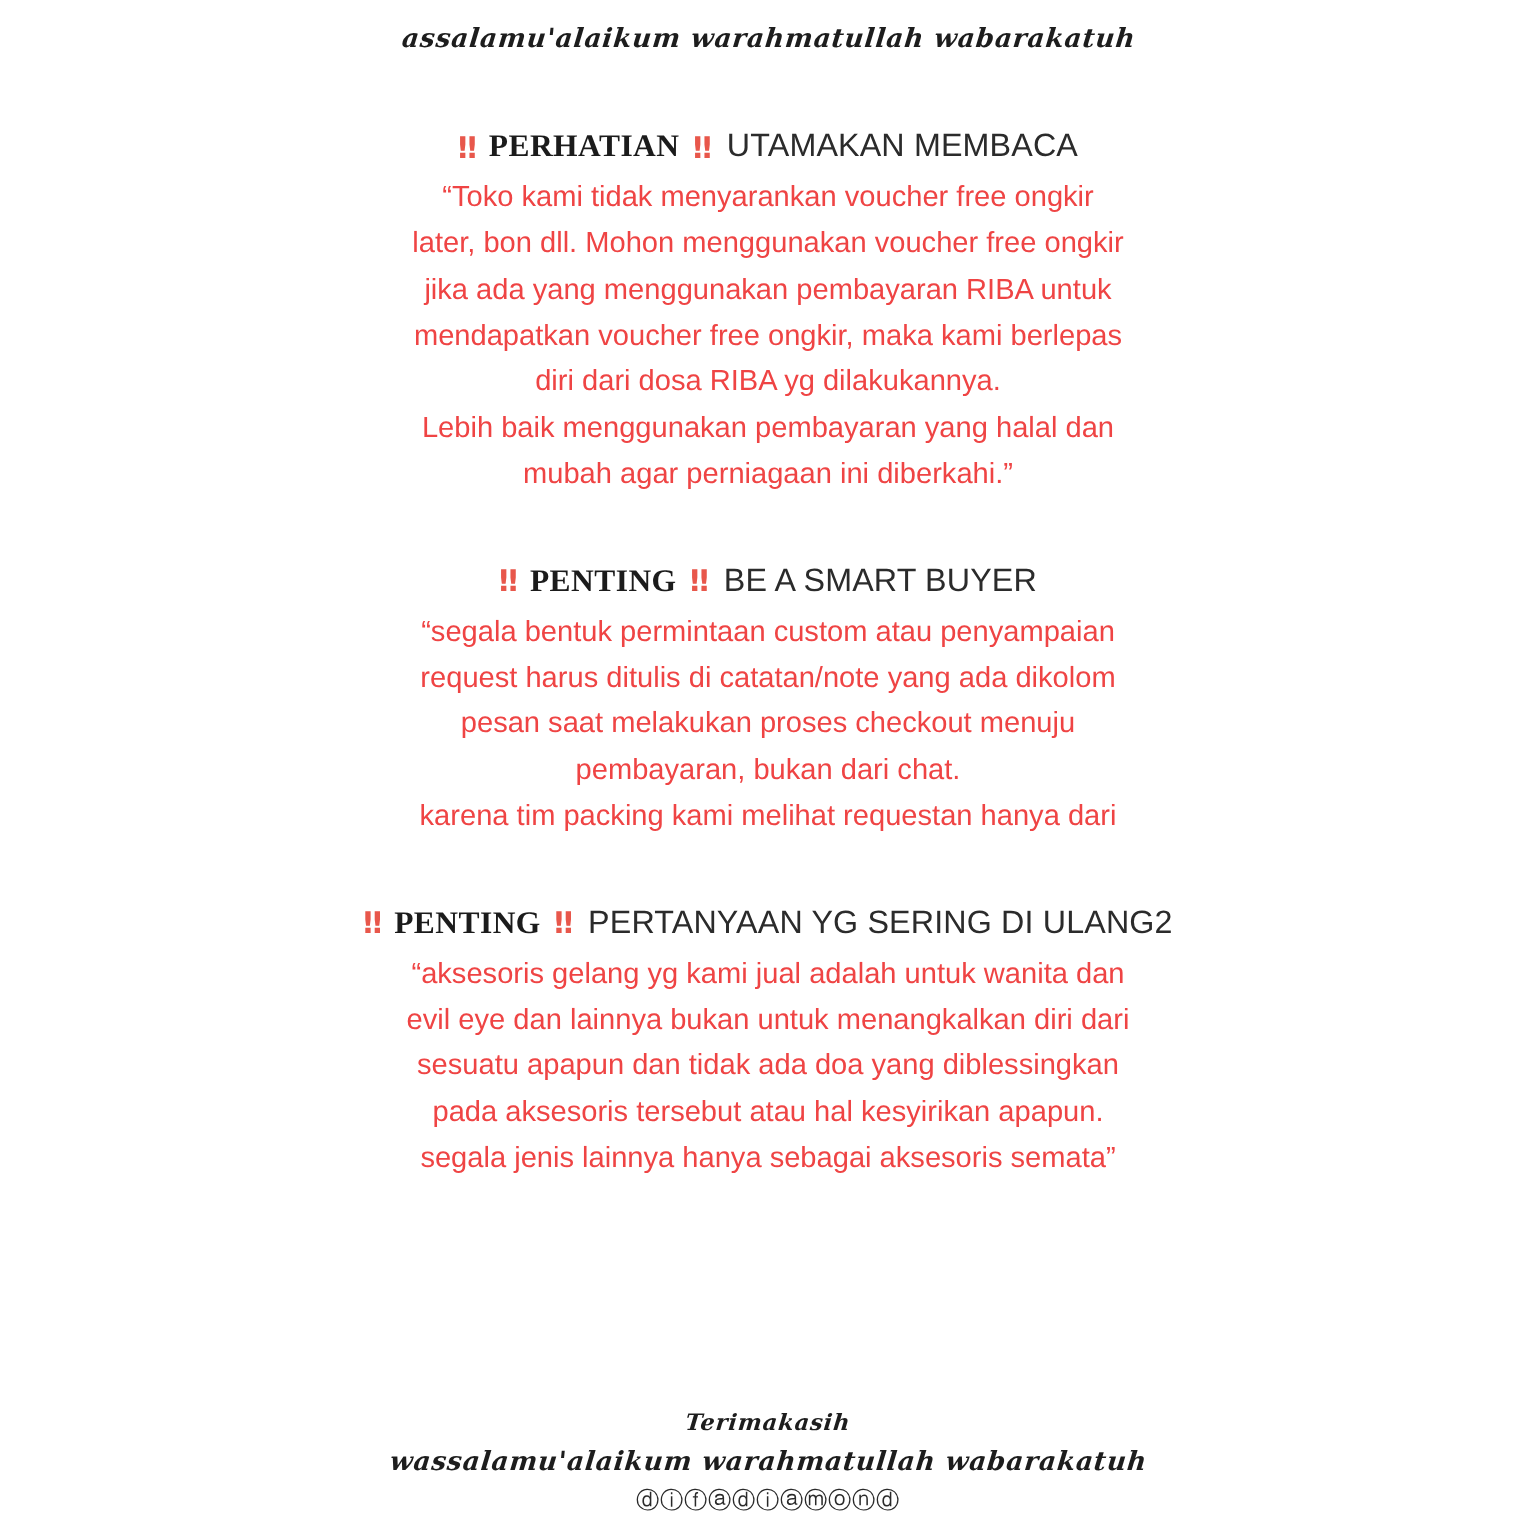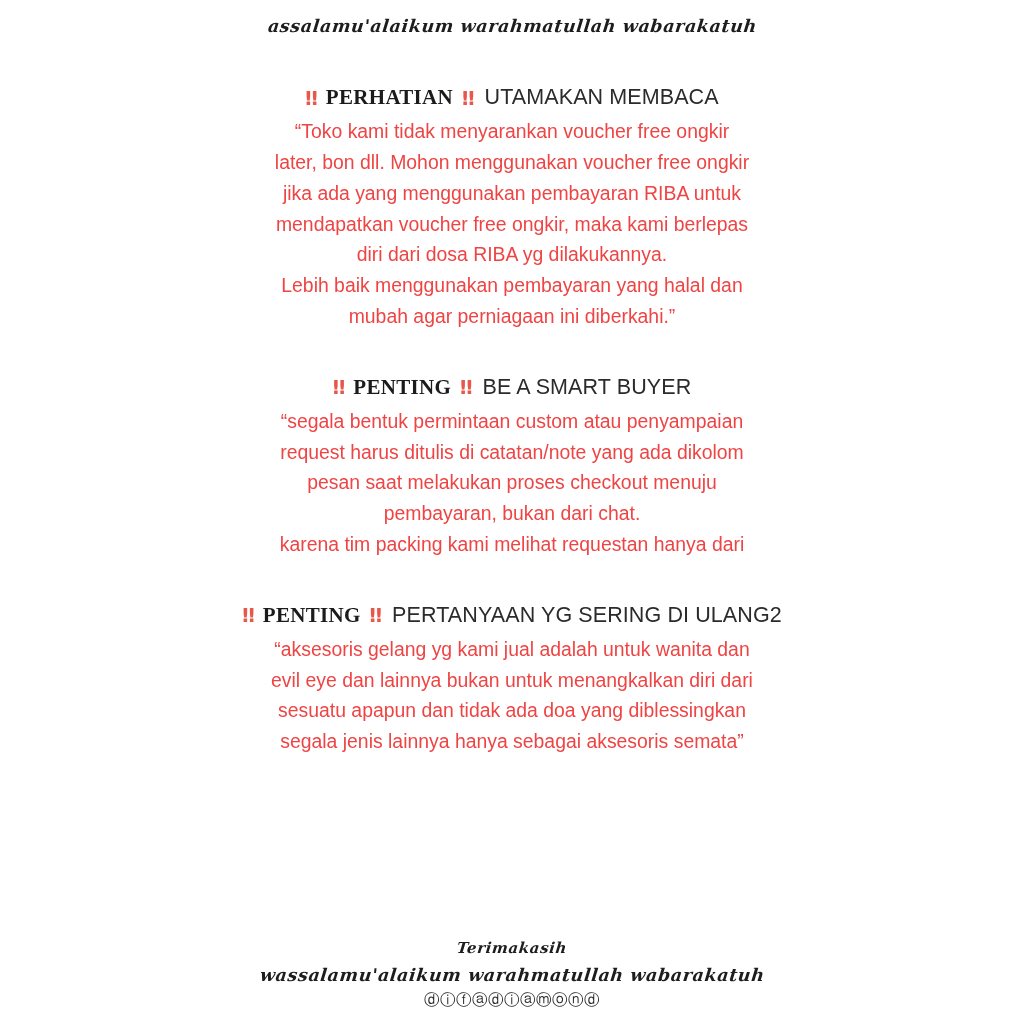--- a/index.html
+++ b/index.html
@@ -170,20 +170,21 @@
     <div class="head">
       <span class="bangbang">‼</span>
       <span class="head-key">PENTING</span>
       <span class="bangbang">‼</span>
       <span class="head-sub">PERTANYAAN YG SERING DI ULANG2</span>
     </div>
     <div class="body-text">
       <span class="ln">“aksesoris gelang yg kami jual adalah untuk wanita dan</span>
       <span class="ln">evil eye dan lainnya bukan untuk menangkalkan diri dari</span>
       <span class="ln">sesuatu apapun dan tidak ada doa yang diblessingkan</span>
+      <span class="ln">pada aksesoris tersebut atau hal kesyirikan apapun.</span>
       <span class="ln">segala jenis lainnya hanya sebagai aksesoris semata”</span>
     </div>
   </div>
 
   <div id="footer">
     <div id="thanks" class="script">Terimakasih</div>
     <div id="salam-bottom" class="script">wassalamu'alaikum warahmatullah wabarakatuh</div>
     <div id="brand">ⓓⓘⓕⓐⓓⓘⓐⓜⓞⓝⓓ</div>
   </div>
 

